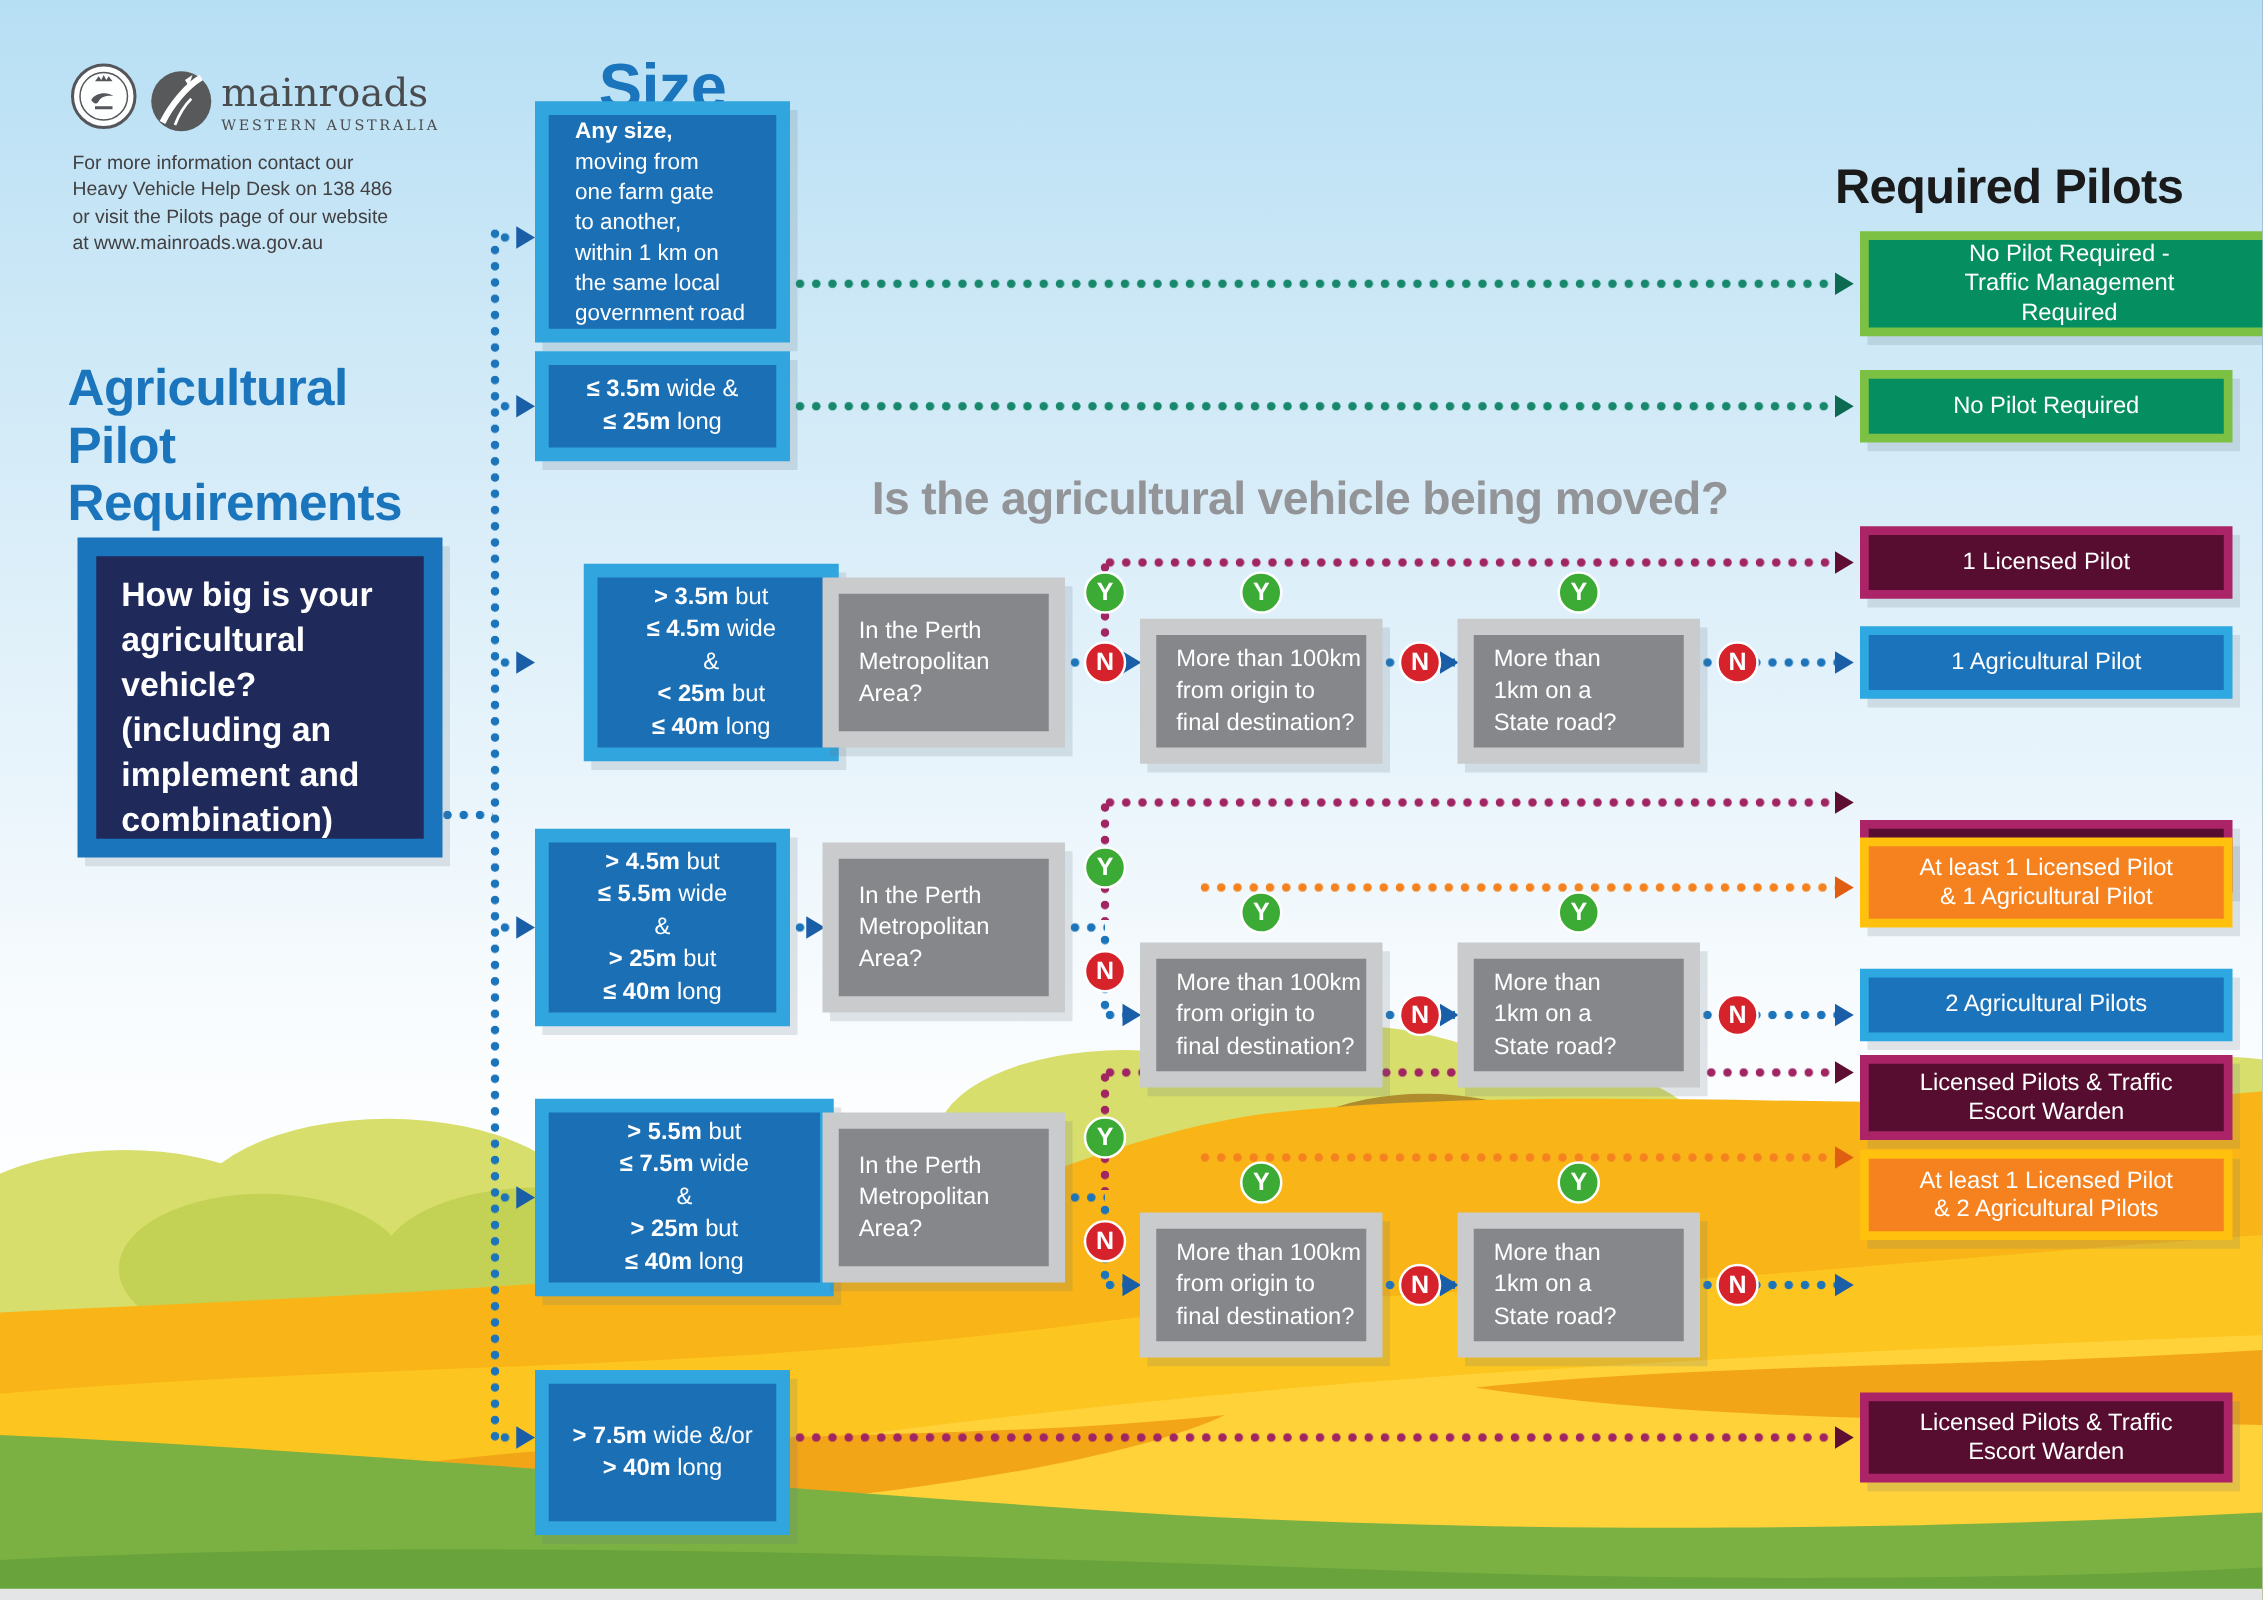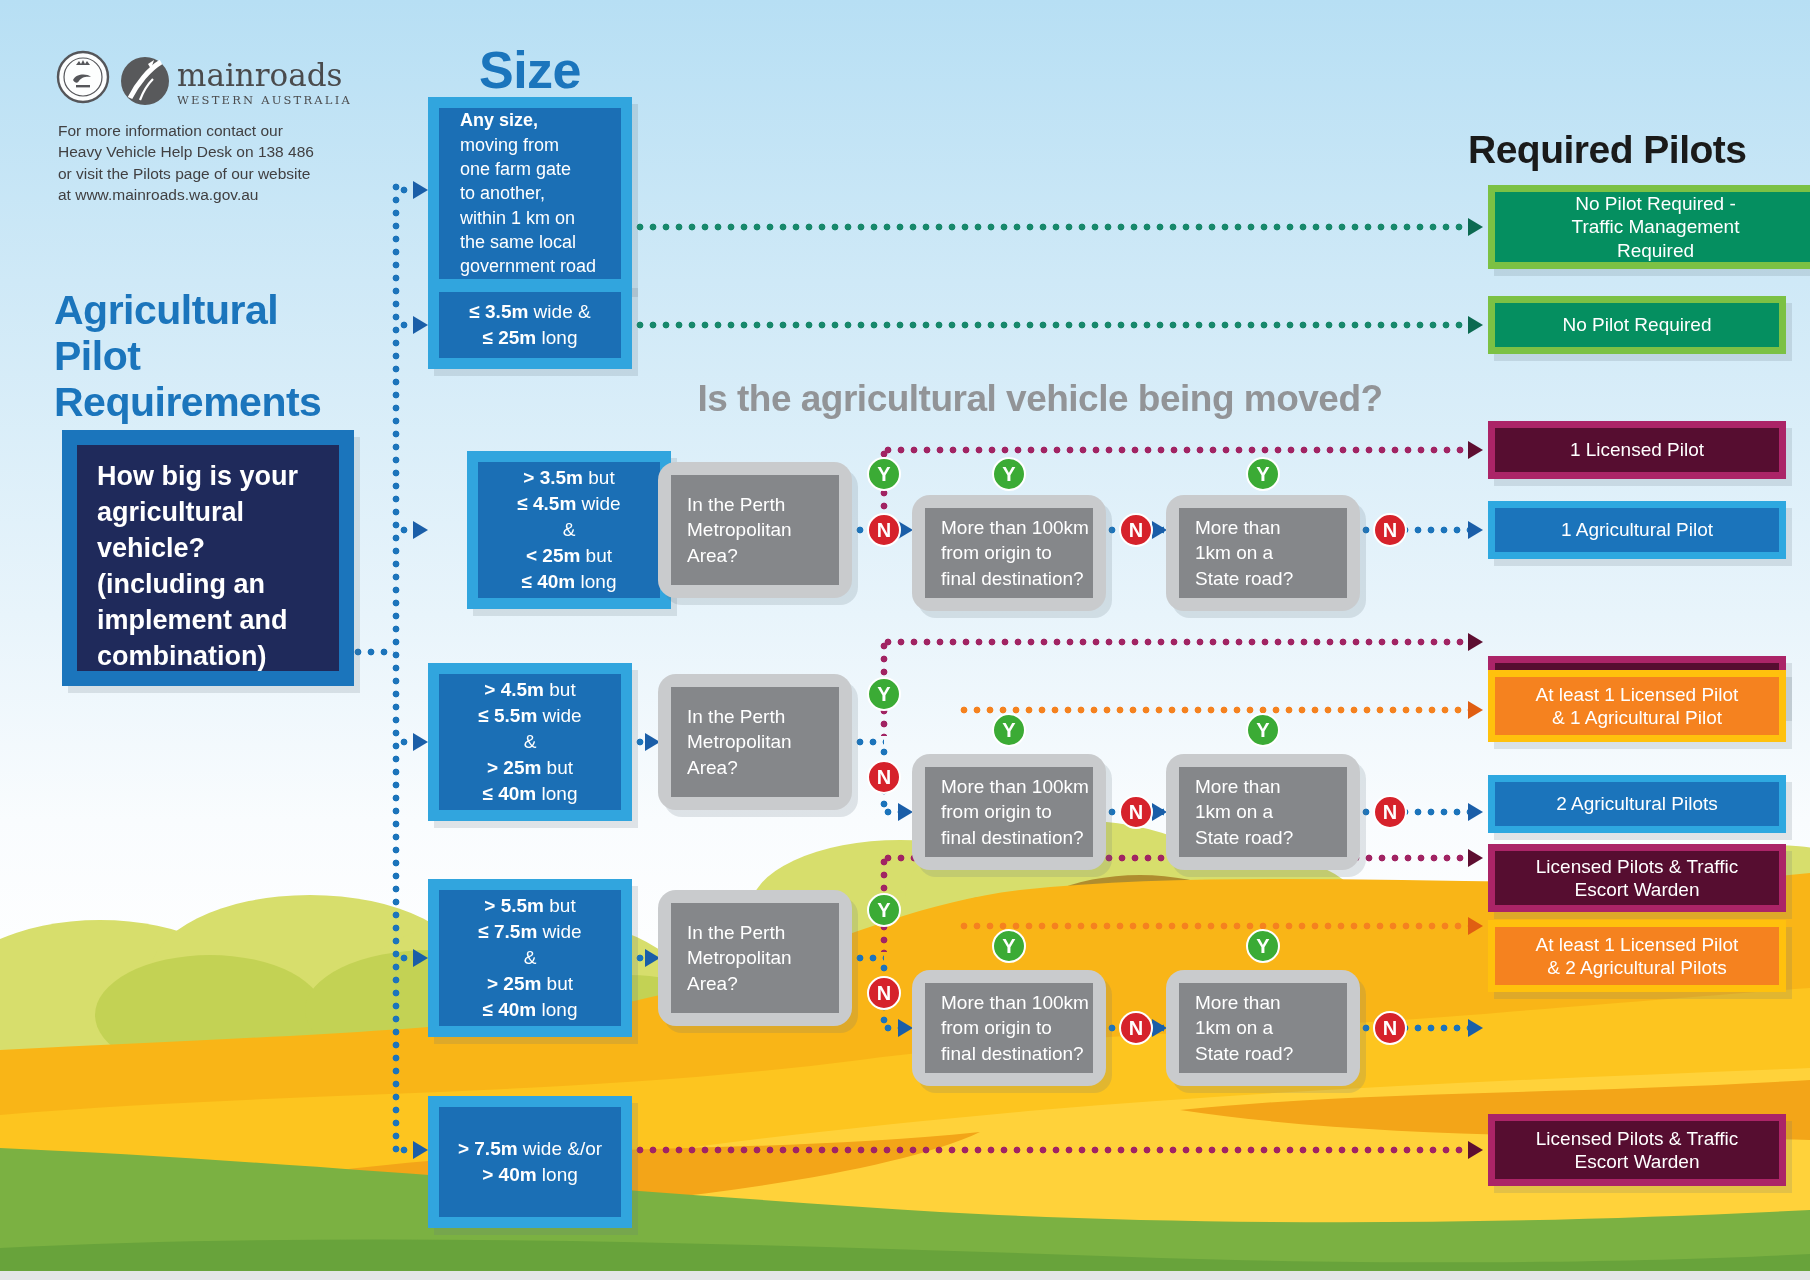--- a/index.html
+++ b/index.html
@@ -21,21 +21,21 @@
   .ar{position:absolute;width:0;height:0;z-index:2;
       border-top:9px solid transparent;border-bottom:9px solid transparent;
       border-left:15px solid var(--a);}
   
   .sizebox{position:absolute;left:428px;width:204px;background:#31a5de;z-index:3;
       box-shadow:6px 7px 0 rgba(100,115,130,.18);}
   .sizebox .in{position:absolute;left:11px;top:11px;right:11px;bottom:11px;background:#1b6fb5;
       display:flex;align-items:center;justify-content:center;text-align:center;
       color:#fff;font-size:19px;line-height:1.36;}
   .sizebox .in.left{justify-content:flex-start;text-align:left;padding-left:21px;font-size:18px;line-height:1.35;}
-  .gray{position:absolute;width:194px;background:#c9cbcd;z-index:3;box-shadow:6px 7px 0 rgba(100,115,130,.18);border-radius:18px;}
+  .gray{position:absolute;width:194px;background:#c9cbcd;z-index:3;box-shadow:6px 7px 0 rgba(100,115,130,.18);}
   .gray .in{position:absolute;left:13px;top:13px;right:13px;bottom:13px;background:#85878a;
       display:flex;align-items:center;color:#fff;font-size:19px;line-height:1.34;padding-left:16px;box-sizing:border-box;}
   .res{position:absolute;left:1488px;width:298px;background:var(--bc);z-index:3;box-shadow:6px 7px 0 rgba(100,115,130,.18);}
   .res .in{position:absolute;left:7px;top:7px;right:7px;bottom:7px;background:var(--fc);
       display:flex;align-items:center;justify-content:center;text-align:center;
       color:#fff;font-size:19px;line-height:1.22;}
   .res.green{--bc:#7cc144;--fc:#058f60;}
   .res.maroon{--bc:#ab2467;--fc:#560d30;}
   .res.blue{--bc:#2ea8e0;--fc:#1b74bb;}
   .res.orange{--bc:#ffc10d;--fc:#f5821f;}
@@ -124,41 +124,41 @@
   <div class="ar" style="left:413px;top:521px;--a:#1a5ea8"></div>
   <div class="dh" style="left:400px;top:738px;width:16px;--c:#1c74bb"></div>
   <div class="ar" style="left:413px;top:733px;--a:#1a5ea8"></div>
   <div class="dh" style="left:400px;top:954px;width:16px;--c:#1c74bb"></div>
   <div class="ar" style="left:413px;top:949px;--a:#1a5ea8"></div>
   <div class="dh" style="left:400px;top:1146px;width:16px;--c:#1c74bb"></div>
   <div class="ar" style="left:413px;top:1141px;--a:#1a5ea8"></div>
 
   <div class="abs h-blue" style="left:428px;top:40px;width:204px;text-align:center;font-size:52px;z-index:3">Size</div>
 
-  <div class="sizebox" style="top:97px;height:193px;">
+  <div class="sizebox" style="top:81px;height:193px;">
     <div class="in left">
         <div><b>Any size,</b><br>moving from<br>one farm gate<br>to another,<br>within 1 km on<br>the same local<br>government road</div>
       </div>
   </div>
   <div class="sizebox" style="top:281px;height:88px;">
     <div class="in">
         <div><b>≤ 3.5m</b> wide &amp;<br><b>≤ 25m</b> long</div>
       </div>
   </div>
   <div class="sizebox" style="top:451px;height:158px;margin-left:39px;">
     <div class="in">
         <div><b>&gt; 3.5m</b> but<br><b>≤ 4.5m</b> wide<br>&amp;<br><b>&lt; 25m</b> but<br><b>≤ 40m</b> long</div>
       </div>
   </div>
   <div class="sizebox" style="top:663px;height:158px;">
     <div class="in">
         <div><b>&gt; 4.5m</b> but<br><b>≤ 5.5m</b> wide<br>&amp;<br><b>&gt; 25m</b> but<br><b>≤ 40m</b> long</div>
       </div>
   </div>
-  <div class="sizebox" style="top:879px;height:158px;">
+  <div class="sizebox" style="top:879px;height:158px;padding-left:35px;">
     <div class="in">
         <div><b>&gt; 5.5m</b> but<br><b>≤ 7.5m</b> wide<br>&amp;<br><b>&gt; 25m</b> but<br><b>≤ 40m</b> long</div>
       </div>
   </div>
   <div class="sizebox" style="top:1096px;height:132px;">
     <div class="in">
         <div><b>&gt; 7.5m</b> wide &amp;/or<br><b>&gt; 40m</b> long</div>
       </div>
   </div>
 

